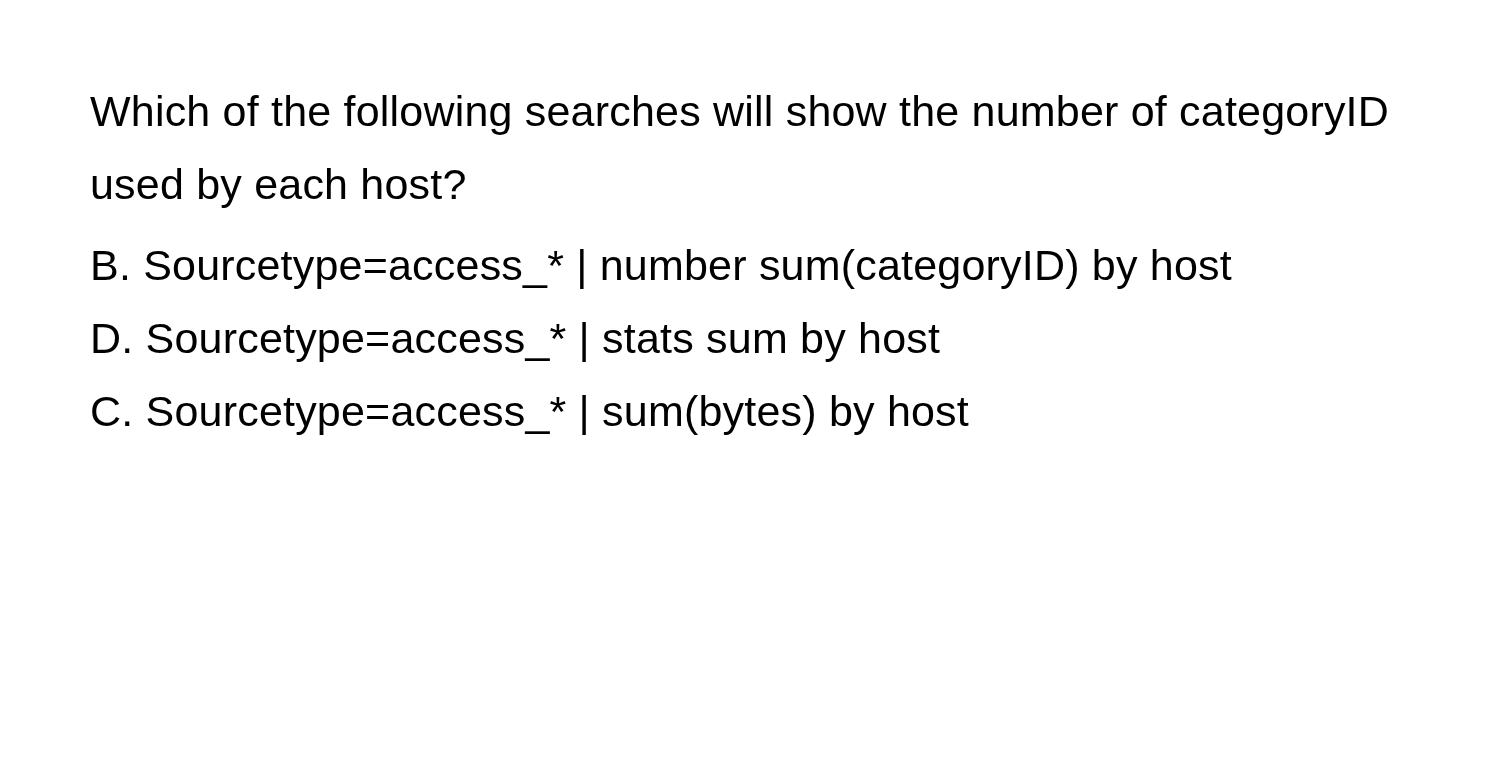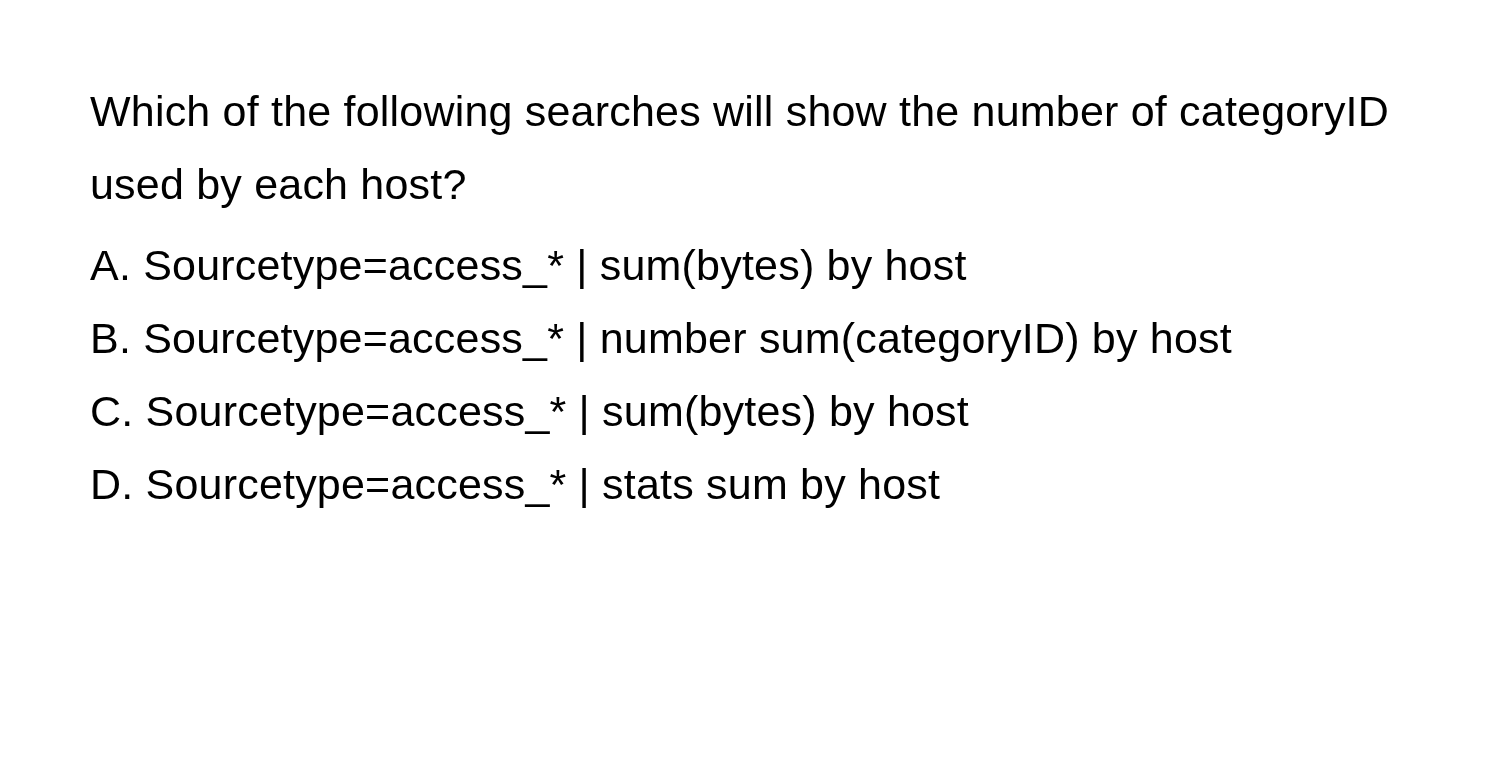--- a/index.html
+++ b/index.html
@@ -22,17 +22,16 @@
   }
   .option {
     margin-bottom: 0;
   }
 </style>
 </head>
 <body>
 
 <div class="content">
   <div class="question">Which of the following searches will show the number of categoryID used by each host?</div>
-  <div class="option">A. Sourcetype=access_* | sum(bytes) by host</div>
   <div class="option">B. Sourcetype=access_* | number sum(categoryID) by host</div>
+  <div class="option">D. Sourcetype=access_* | stats sum by host</div>
   <div class="option">C. Sourcetype=access_* | sum(bytes) by host</div>
-  <div class="option">D. Sourcetype=access_* | stats sum by host</div>
 </div>
 
 </body></html>

